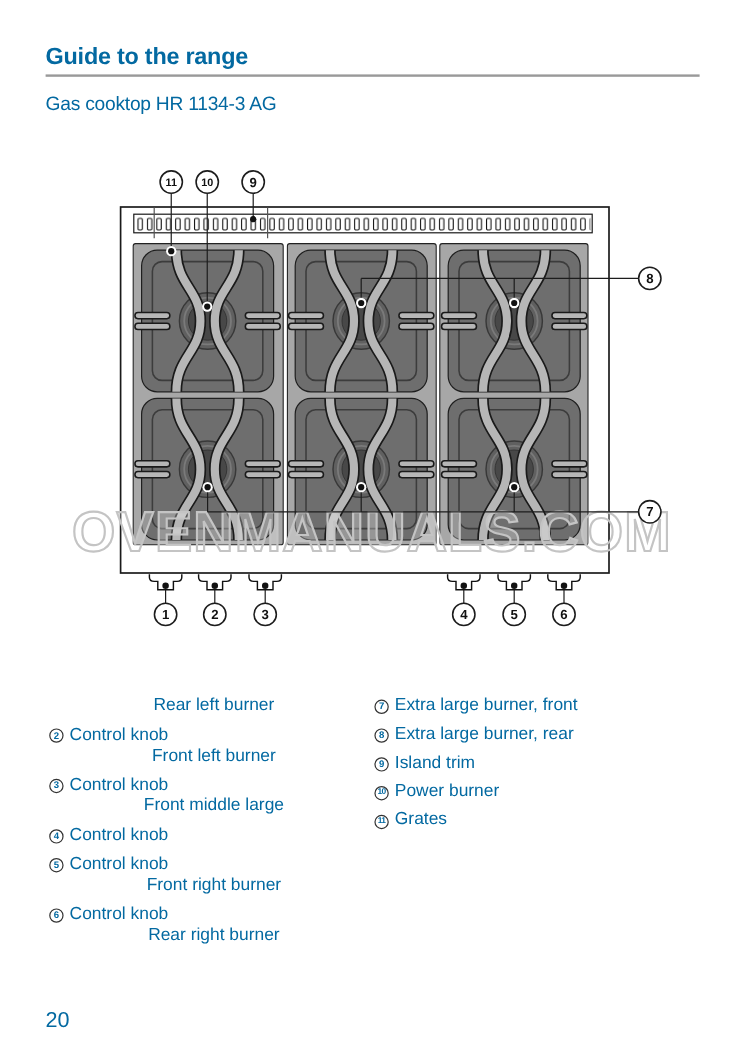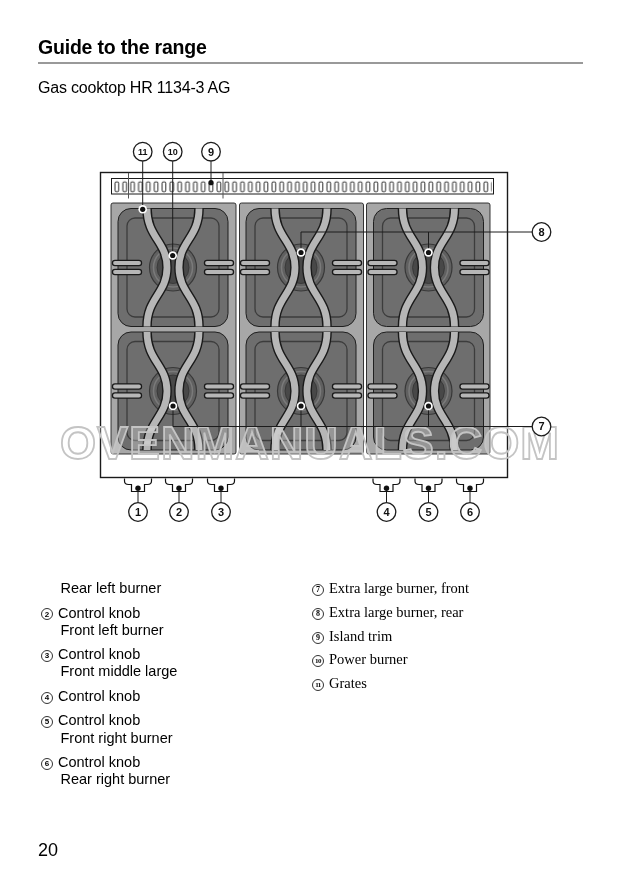--- a/index.html
+++ b/index.html
@@ -1,18 +1,18 @@
 <!DOCTYPE html>
 <html style="--rule: #999999; --grate_frame: #a7a7a7; --panel: #6e6e6e; --grate_bar: #b6b6b6; --burner_outer: #606060; --burner_inner: #484848; --watermark: #c4c4c4;"><head>
 <meta charset="utf-8">
 <style>
   html,body{margin:0;padding:0;background:#fff;}
   .page{
     position:relative;width:620px;height:880px;background:#fff;overflow:hidden;
-    font-family:"Liberation Sans",sans-serif;color:#000000;
+    font-family:"Liberation Sans",sans-serif;color:#0369a1;
   }
   .abs{position:absolute;}
   .doc-title{left:38px;top:36px;font-size:19.5px;font-weight:bold;letter-spacing:-.2px;}
   .title-rule{left:38px;top:62px;width:545px;height:2px;background:var(--rule,#999);}
   .doc-subtitle{left:38px;top:79px;font-size:16px;font-weight:normal;letter-spacing:-.2px;}
   .page-number{left:38px;top:840px;font-size:18px;}
 
   svg text{font-family:"Liberation Sans",sans-serif;}
   .outer-box{fill:#fff;stroke:#1a1a1a;stroke-width:1.4;}
   .strip-frame{fill:#fff;stroke:#1a1a1a;stroke-width:1;}
@@ -36,22 +36,22 @@
   .knob{fill:none;stroke:#111;stroke-width:1.2;}
   .watermark-text{
     font-size:47px;font-weight:bold;text-anchor:middle;
     fill:rgba(255,255,255,.28);stroke:var(--watermark,#c4c4c4);stroke-width:1.8;
     letter-spacing:1px;
   }
   .legend-col{font-size:14.5px;}
   .legend-col.left{left:41px;top:580px;width:255px;}
   .legend-col.right{left:312px;top:580px;width:280px;}
   .legend-item{margin-bottom:7.3px;line-height:17.2px;}
-  .legend-col.right .legend-item{margin-bottom:7.8px;line-height:16px;font-family:Liberation Serif, serif;}
-  .legend-line2{padding-left:19.5px;}
+  .legend-col.right .legend-item{margin-bottom:7.8px;line-height:16px;}
+  .legend-line2{padding-left:19.5px;text-align:center;}
   .lnum{
     display:inline-flex;align-items:center;justify-content:center;
     width:12px;height:12px;border:1.1px solid #333;border-radius:50%;
     font-size:8px;font-weight:bold;margin-right:5px;vertical-align:1px;
     box-sizing:border-box;
   }
   .lnum.two{font-size:7px;letter-spacing:-.5px;}
 </style>
 </head>
 <body>

